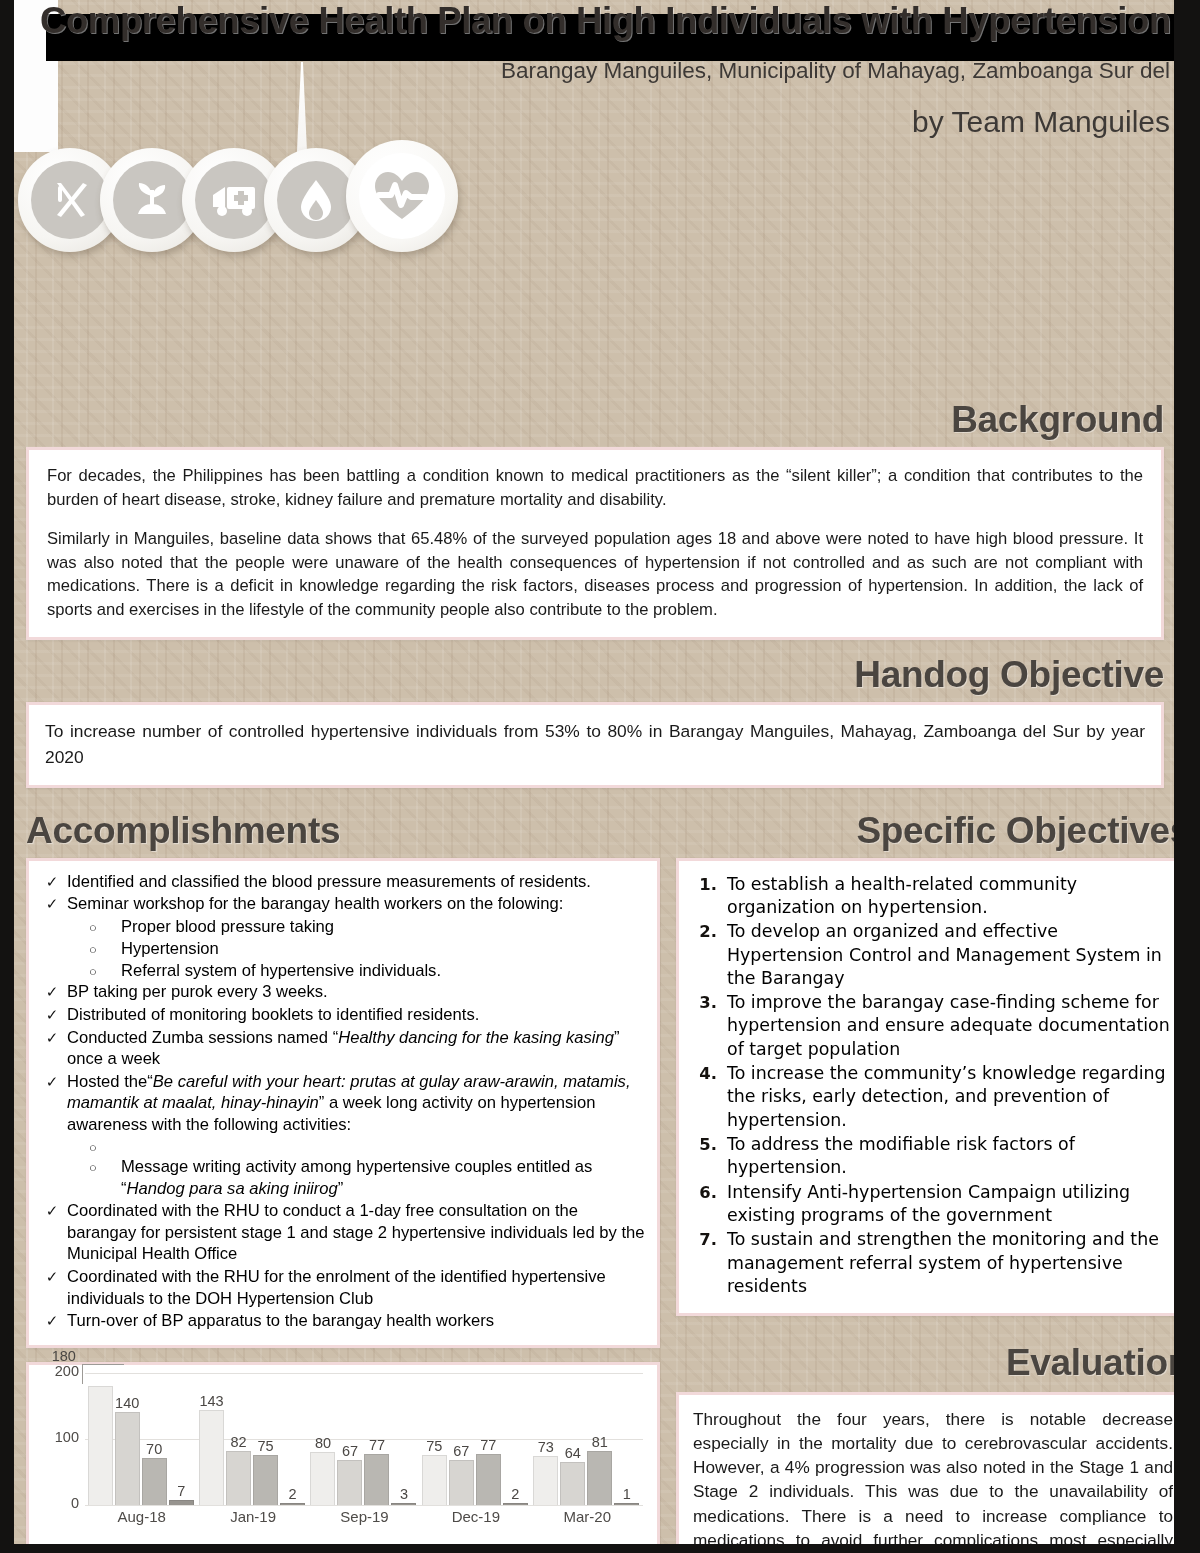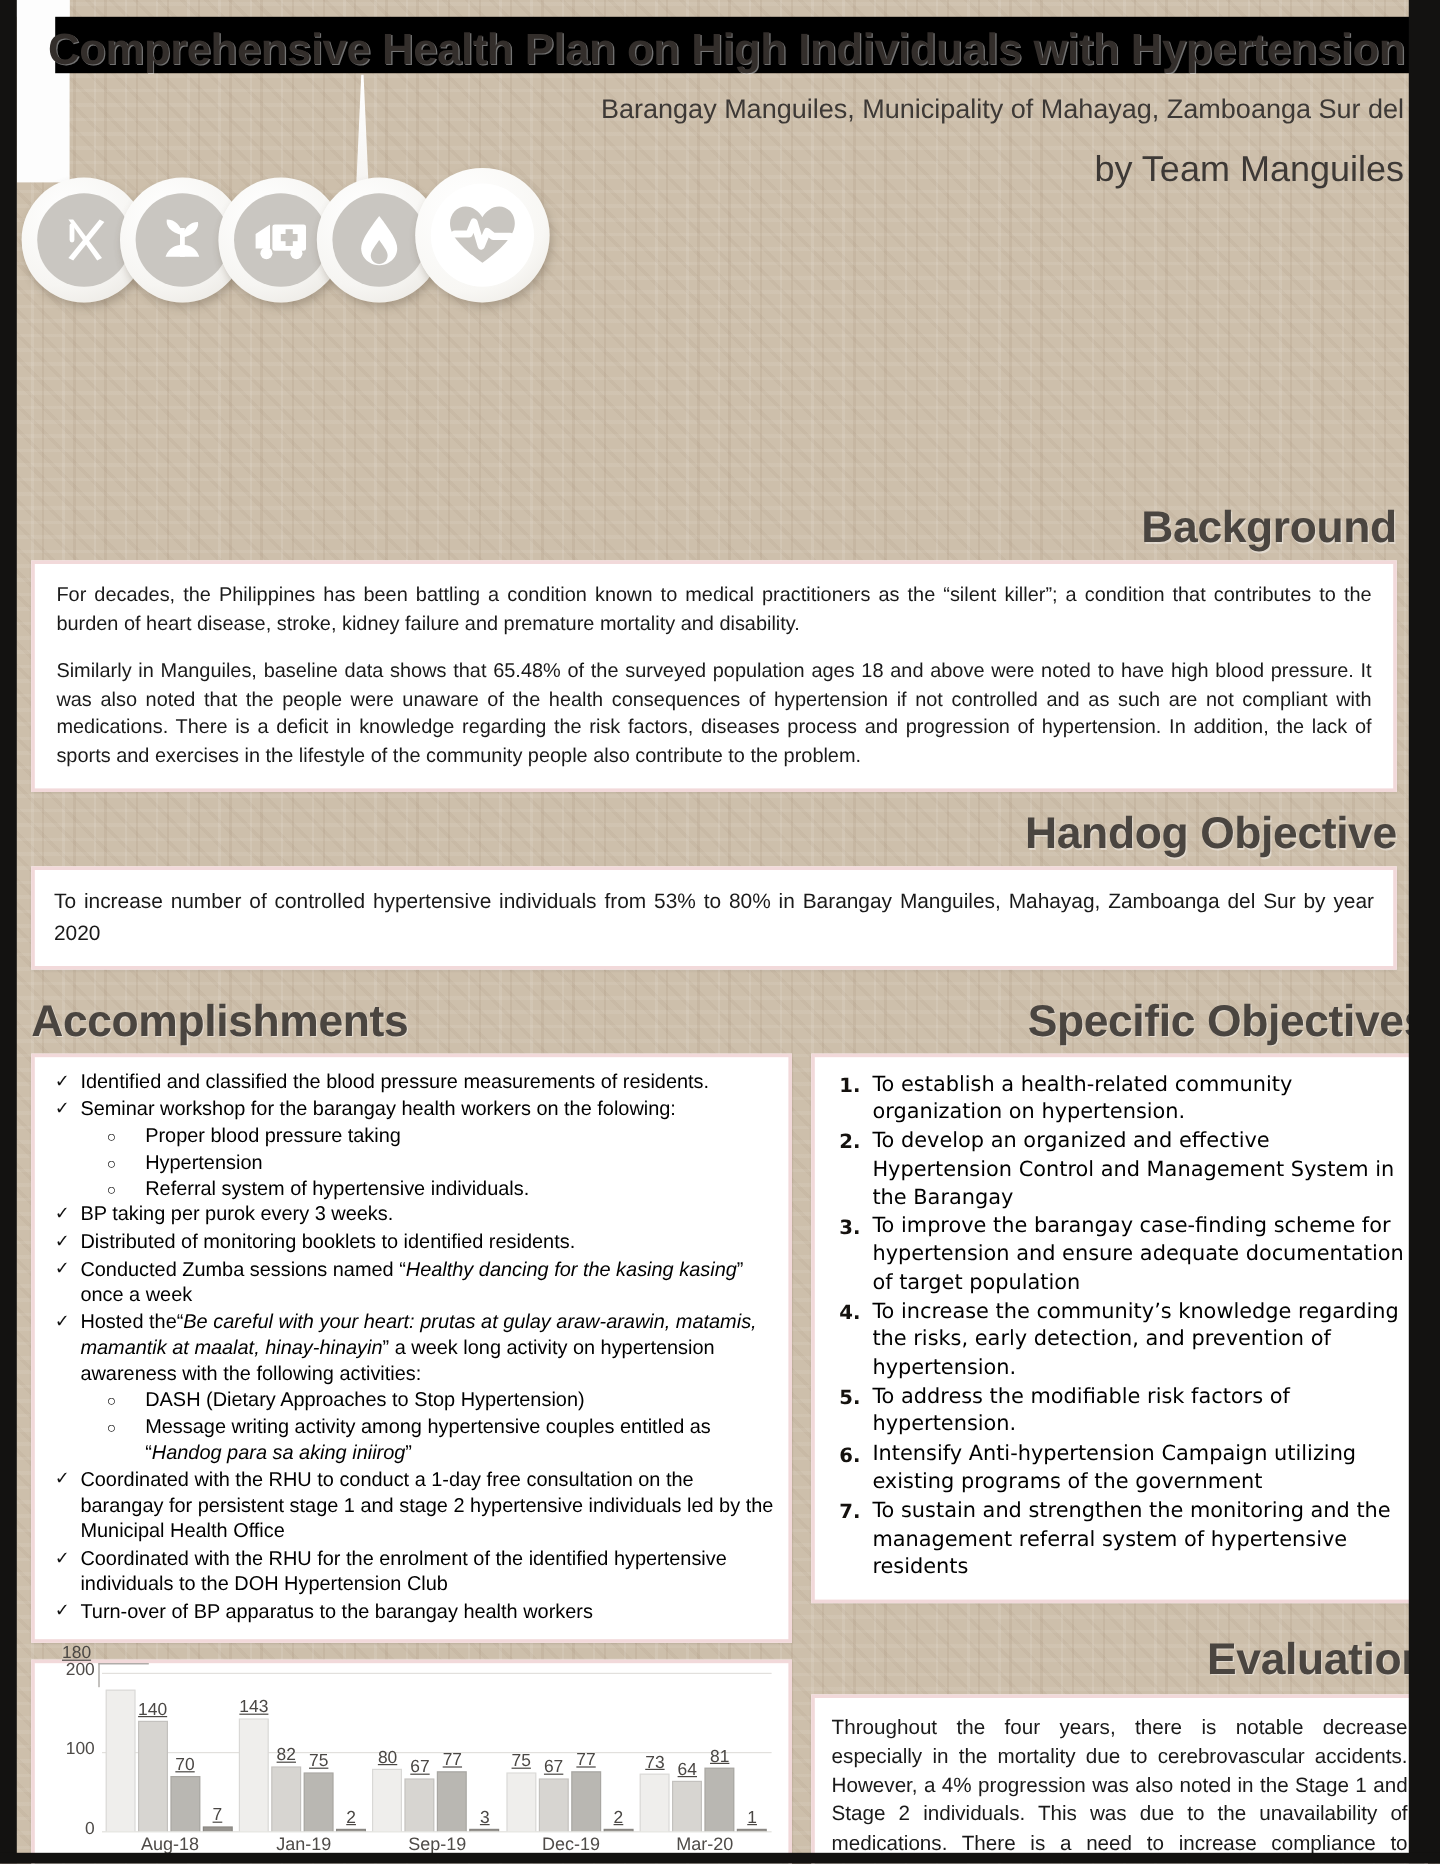--- a/index.html
+++ b/index.html
@@ -54,21 +54,20 @@
   .white-notch2 {
     position: absolute; left: 0; top: 0;
     width: 58px; height: 14px;
     background: #fdfdfd; z-index: 11;
   }
 
   
   .header { position: relative; z-index: 20; padding: 0 26px 0 14px; }
 
   .poster-title {
-    margin-top: 20px;
     font-size: 36.5px;
     font-weight: 700;
     color: #332e2b;
     letter-spacing: -0.4px;
     text-align: left;
     padding-left: 26px;
     white-space: nowrap;
     text-shadow: 1px 1px 0 rgba(255,255,255,0.45);
   }
   .poster-sub {
@@ -247,21 +246,20 @@
   .bar {
     width: 100%;
     border: 1px solid rgba(0,0,0,0.09);
     border-bottom: none;
   }
   .bar-lab {
     position: absolute; left: 50%;
     transform: translateX(-50%);
     font-size: 14.5px; color: #4a4744;
     white-space: nowrap;
-    text-decoration: underline;
   }
   .leader {
     position: absolute;
     border-top: 1px solid #9d9a96;
     border-left: 1px solid #9d9a96;
     width: 42px; height: 20px;
   }
   .x-axis {
     position: relative; left: 47px;
     width: calc(100% - 51px);
@@ -402,21 +400,20 @@
                 <span class="mark">✓</span>
                 <span class="txt">Conducted Zumba sessions named “<em>Healthy dancing for the kasing kasing</em>” once a week</span>
               </li>
               <li>
                 <span class="mark">✓</span>
                 <span class="txt">Hosted the“<em>Be careful with your heart: prutas at gulay araw-arawin, matamis, mamantik at maalat, hinay-hinayin</em>” a week long activity on hypertension awareness with the following activities:</span>
               </li>
               <ul class="sub">
                 <li>
                   <span class="mark">○</span>
-                  <span>DASH (Dietary Approaches to Stop Hypertension)</span>
                 </li>
                 <li>
                   <span class="mark">○</span>
                   <span>Message writing activity among hypertensive couples entitled as “<em>Handog para sa aking iniirog</em>”</span>
                 </li>
               </ul>
               <li>
                 <span class="mark">✓</span>
                 <span class="txt">Coordinated with the RHU to conduct a 1-day free consultation on the barangay for persistent stage 1 and stage 2 hypertensive individuals led by the Municipal Health Office</span>
               </li>

